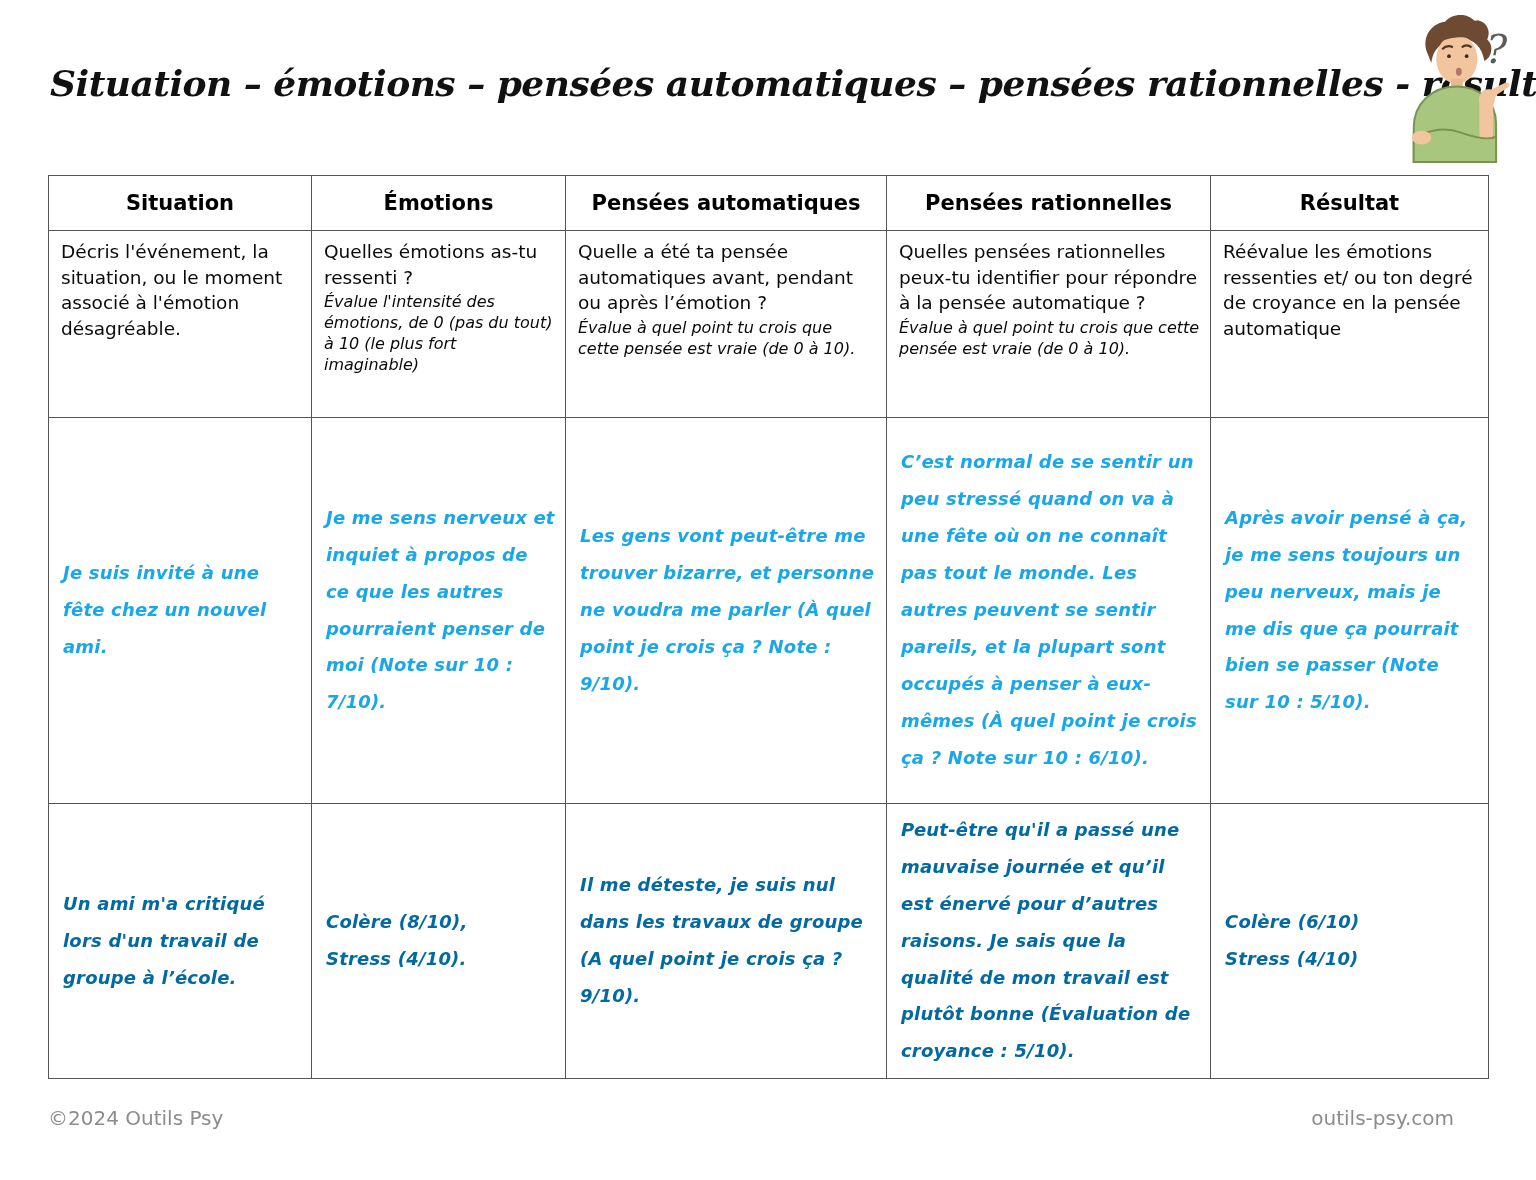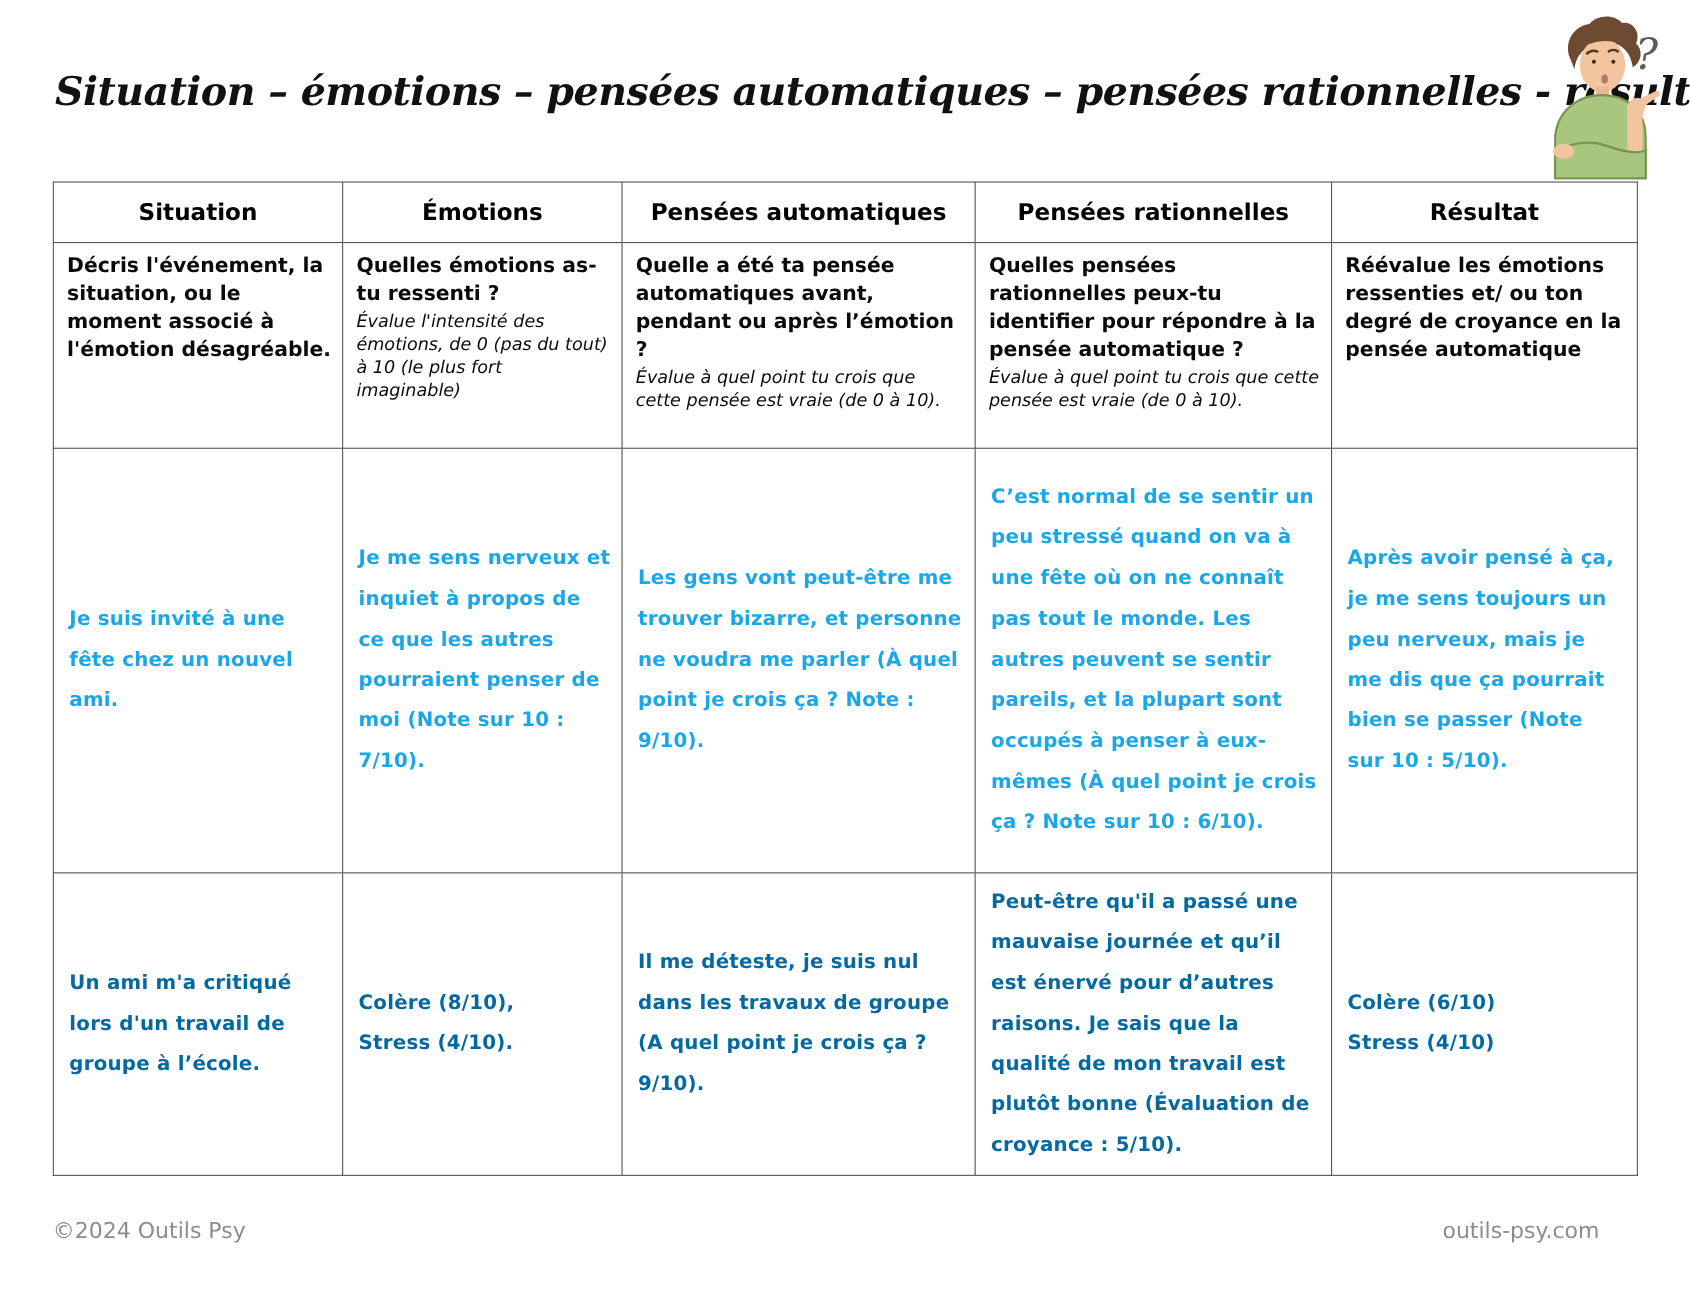--- a/index.html
+++ b/index.html
@@ -24,21 +24,21 @@
   }
 
   .illustration {
     position: absolute;
     right: 8px; top: 12px;
     width: 158px; height: 152px;
   }
 
   table.worksheet {
     position: absolute;
-    left: 48px; top: 165px;
+    left: 48px; top: 175px;
     width: 1440px;
     border-collapse: collapse;
     table-layout: fixed;
   }
   table.worksheet th, table.worksheet td {
     border: 1.6px solid #555;
     box-sizing: border-box;
   }
   tr.header-row th {
     height: 55px;
@@ -51,34 +51,35 @@
   }
   tr.desc-row td {
     height: 187px;
     vertical-align: top;
     text-align: left;
     padding: 8px 10px 8px 12px;
     font-size: 18.5px;
     line-height: 1.38;
     color: #0a0a0a;
   }
-  .desc-main { display: block; font-weight: bold; }
+  .desc-main { display: block; }
   .desc-note {
     display: block;
     font-style: italic;
     font-size: 16px;
     line-height: 1.32;
     margin-top: 1px;
   }
   .desc-note:empty { display: none; }
 
   tr.entry-row td {
     vertical-align: middle;
     text-align: left;
     padding: 8px 10px 8px 14px;
+    font-style: italic;
     font-weight: 700;
     font-size: 18px;
     line-height: 2.05;
     white-space: pre-line;
     letter-spacing: 0.2px;
   }
   tr.entry-row.row-1 td { height: 386px; }
   tr.entry-row.row-2 td { height: 270px; }
   tr.row-1 td { color: #1aa7e8; }
   tr.row-2 td { color: #0369a1; }

